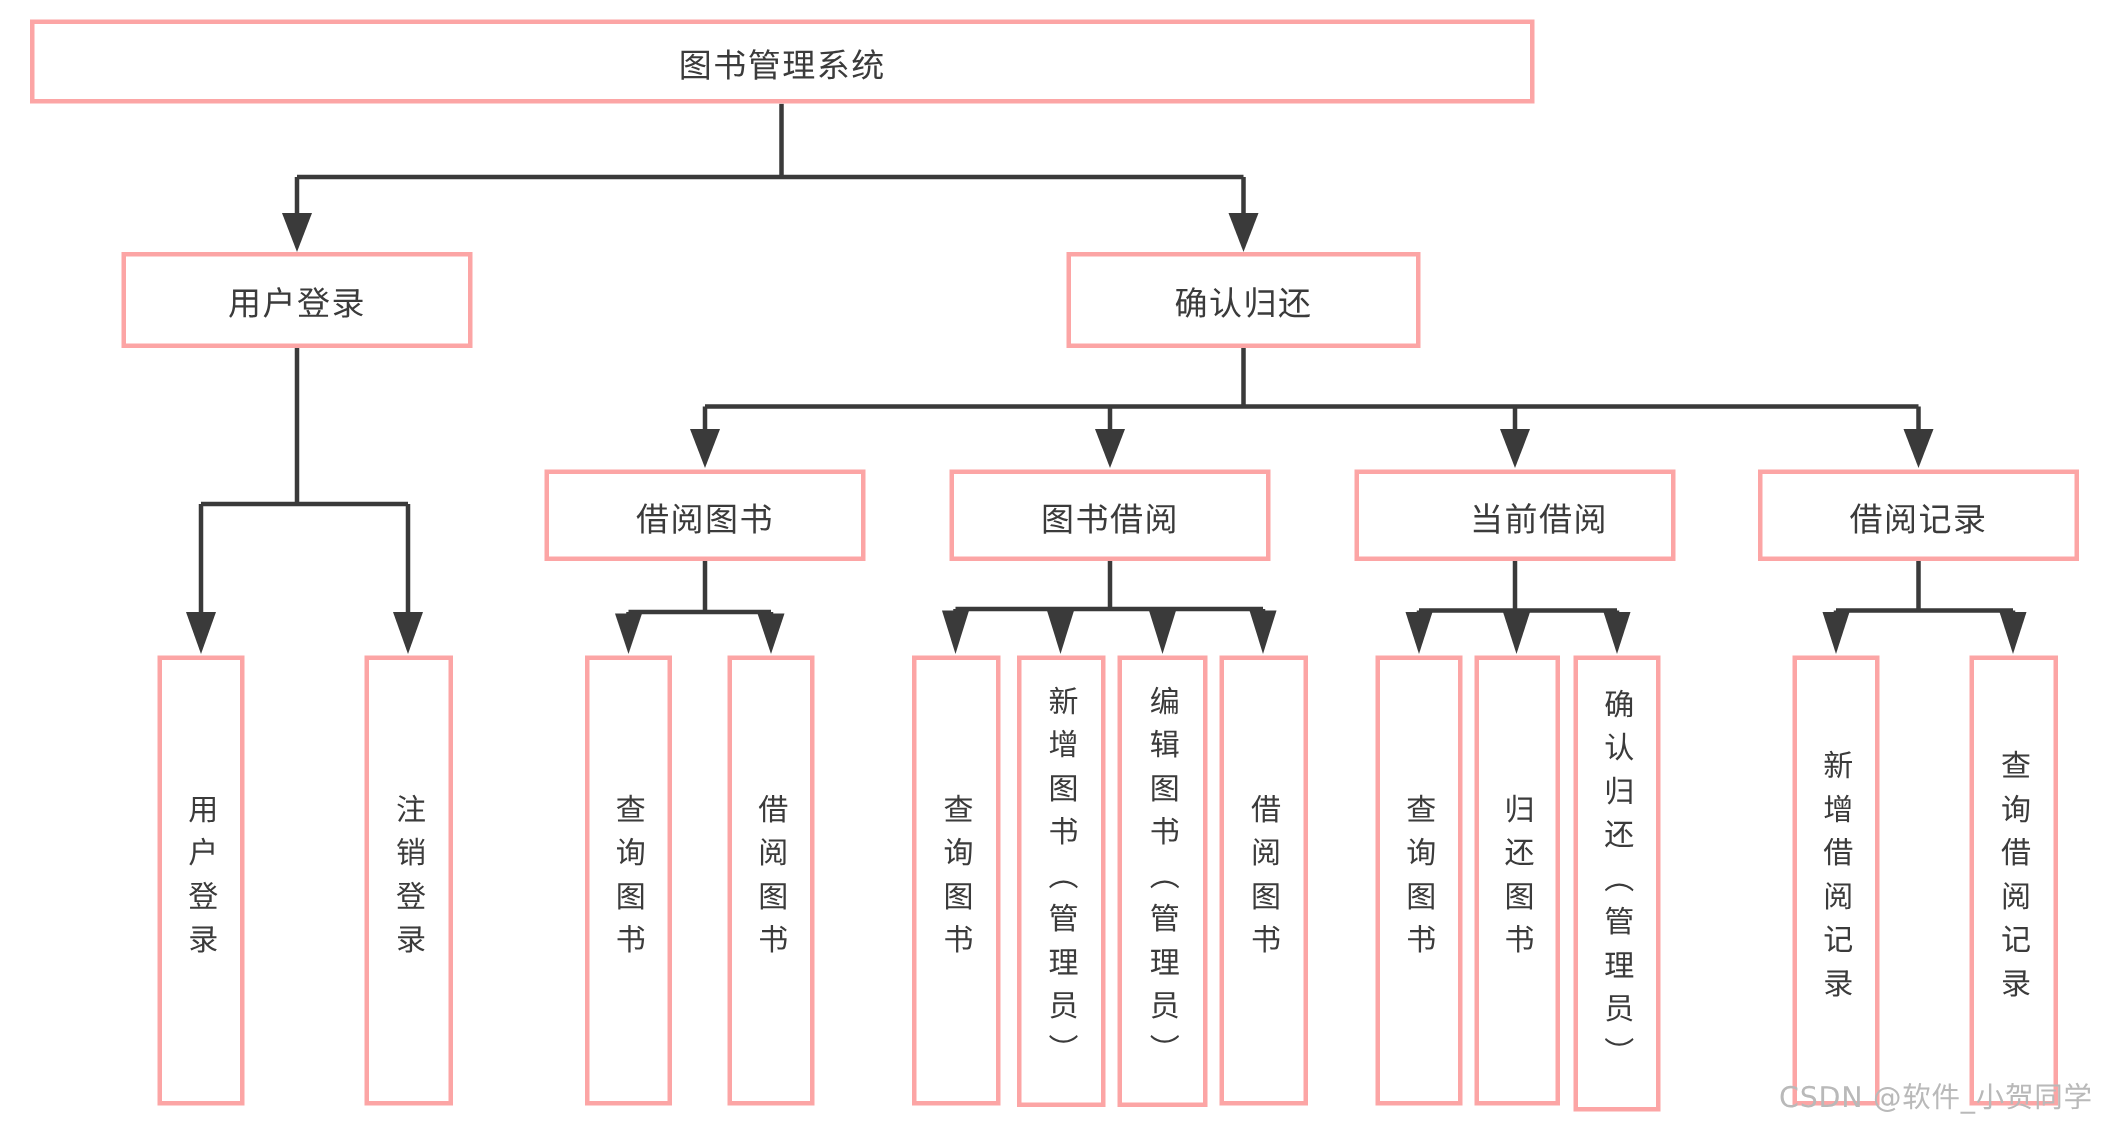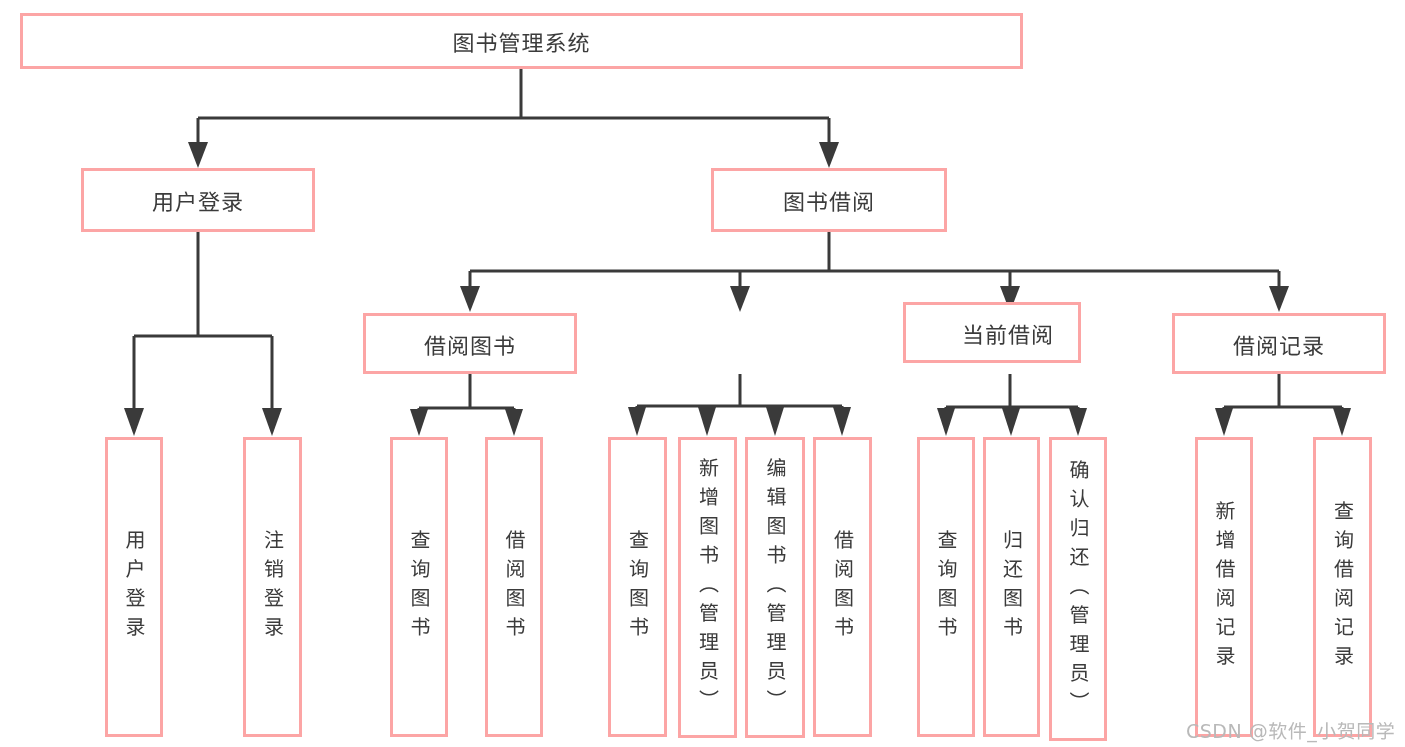--- a/index.html
+++ b/index.html
@@ -103,27 +103,30 @@
   </svg>
 
   <div class="node" style="left:20px; top:13px; width:1003px; height:56px;">
     <span class="hlabel">图书管理系统</span>
   </div>
 
   <div class="node" style="left:81px; top:168px; width:234px; height:64px;">
     <span class="hlabel">用户登录</span>
   </div>
   <div class="node" style="left:711px; top:168px; width:236px; height:64px;">
-    <span class="hlabel">图书借阅</span>
+    <span class="hlabel">确认归还</span>
   </div>
 
   <div class="node" style="left:363px; top:313px; width:214px; height:61px;">
     <span class="hlabel">借阅图书</span>
   </div>
-  <div class="node" style="left:903px; top:302px; width:178px; height:61px;padding-left:32px;">
+  <div class="node" style="left:633px; top:313px; width:214px; height:61px;">
+    <span class="hlabel">图书借阅</span>
+  </div>
+  <div class="node" style="left:903px; top:313px; width:214px; height:61px;padding-left:32px;">
     <span class="hlabel">当前借阅</span>
   </div>
   <div class="node" style="left:1172px; top:313px; width:214px; height:61px;text-align:right;">
     <span class="hlabel">借阅记录</span>
   </div>
 
   <div class="node vnode" style="left:105px; top:437px; width:58px; height:300px;">
     <span class="vlabel">用户登录</span>
   </div>
   <div class="node vnode" style="left:243px; top:437px; width:59px; height:300px;">

